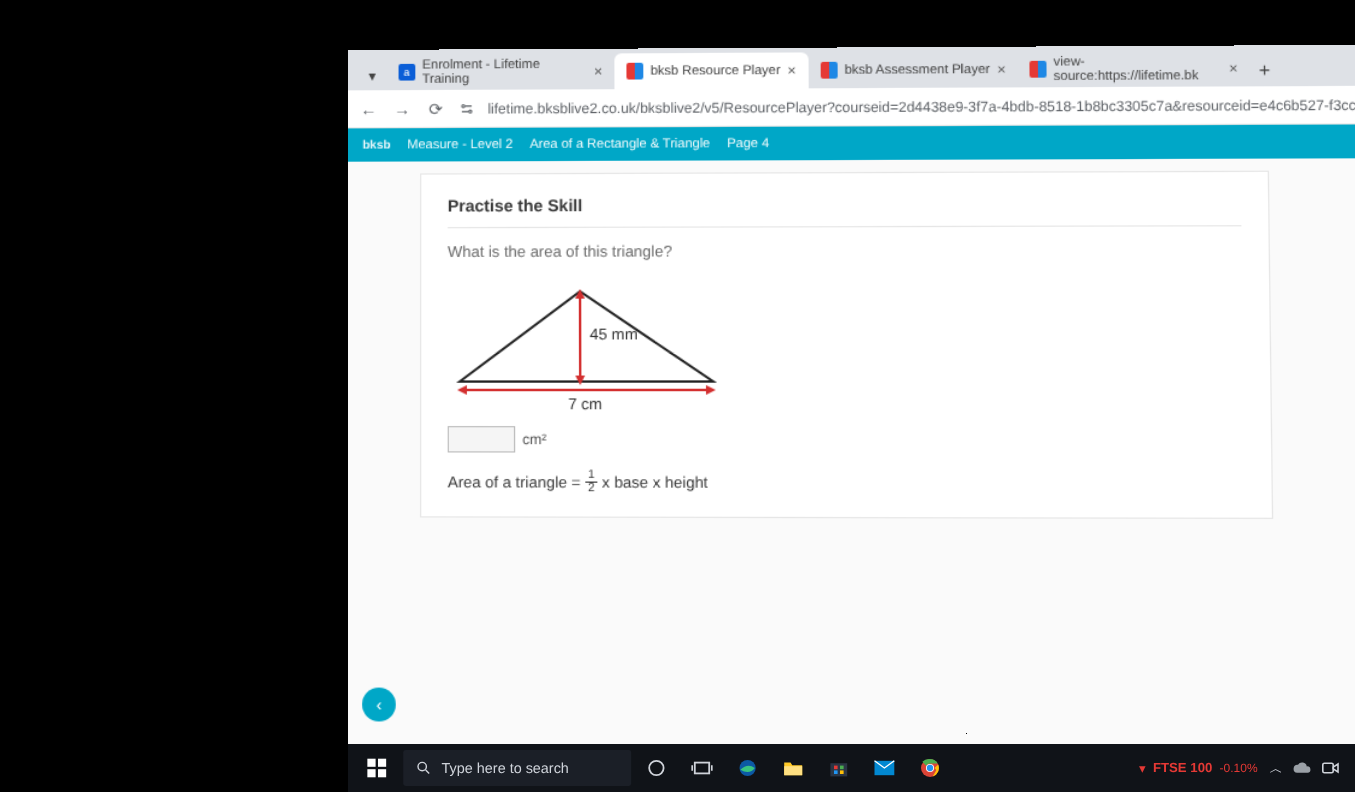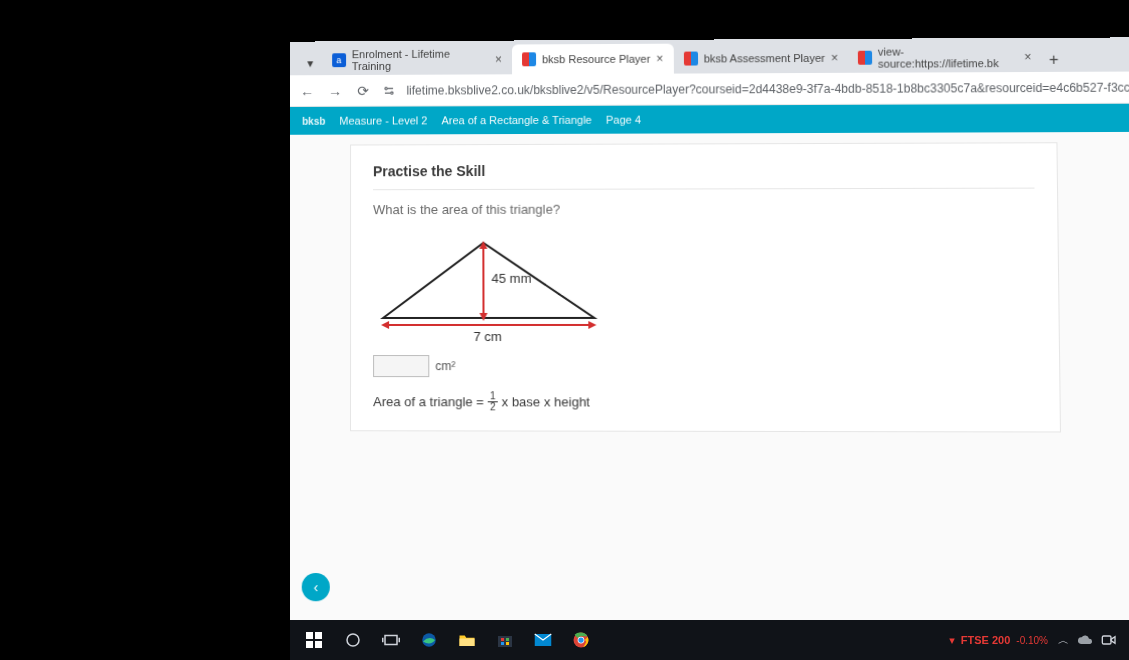--- a/index.html
+++ b/index.html
@@ -146,20 +146,29 @@
 
 <div class="taskbar">
   <div class="startbtn">
     <svg width="16" height="16" viewBox="0 0 16 16">
         <rect x="0" y="0" width="7" height="7" fill="#fff"></rect>
         <rect x="9" y="0" width="7" height="7" fill="#fff"></rect>
         <rect x="0" y="9" width="7" height="7" fill="#fff"></rect>
         <rect x="9" y="9" width="7" height="7" fill="#fff"></rect>
       </svg>
   </div>
+  <div class="searchbox">
+    <span>
+      <svg width="14" height="14" viewBox="0 0 24 24" fill="none" stroke="#cfd3da" stroke-width="2">
+          <circle cx="10" cy="10" r="6"></circle>
+          <line x1="15" y1="15" x2="20" y2="20"></line>
+        </svg>
+    </span>
+    <span>Type here to search</span>
+  </div>
   <div class="tb-icon">
     <svg width="18" height="18" viewBox="0 0 24 24" fill="none" stroke="#cfd3da" stroke-width="2">
         <circle cx="12" cy="12" r="8"></circle>
       </svg>
   </div>
   <div class="tb-icon">
     <svg width="18" height="14" viewBox="0 0 24 18" fill="none" stroke="#cfd3da" stroke-width="2">
         <rect x="4" y="3" width="16" height="12"></rect>
         <line x1="1" y1="6" x2="1" y2="12"></line>
         <line x1="23" y1="6" x2="23" y2="12"></line>
@@ -197,21 +206,21 @@
         <circle cx="12" cy="12" r="10" fill="#db4437"></circle>
         <path d="M12 2a10 10 0 0 1 8.7 5H12a5 5 0 0 0-4.3 2.5L3.5 5A10 10 0 0 1 12 2z" fill="#4caf50"></path>
         <path d="M21 8a10 10 0 0 1-6 13.5l4-7A5 5 0 0 0 17 12z" fill="#ffc107"></path>
         <circle cx="12" cy="12" r="4.5" fill="#fff"></circle>
         <circle cx="12" cy="12" r="3.5" fill="#2196f3"></circle>
       </svg>
   </div>
   <div class="tb-spacer"></div>
   <div class="tb-stock">
     <span style="color:#e53935">▾</span>
-    <span class="sym">FTSE 200</span>
+    <span class="sym">FTSE 100</span>
     <span class="chg">-0.10%</span>
   </div>
   <div class="tray">
     <span>︿</span>
     <span>
       <svg width="16" height="12" viewBox="0 0 24 16">
           <path d="M6 14a5 5 0 0 1 1-10 6 6 0 0 1 11 2 4 4 0 0 1 1 8z" fill="#9aa0a6"></path>
         </svg>
     </span>
     <span>

